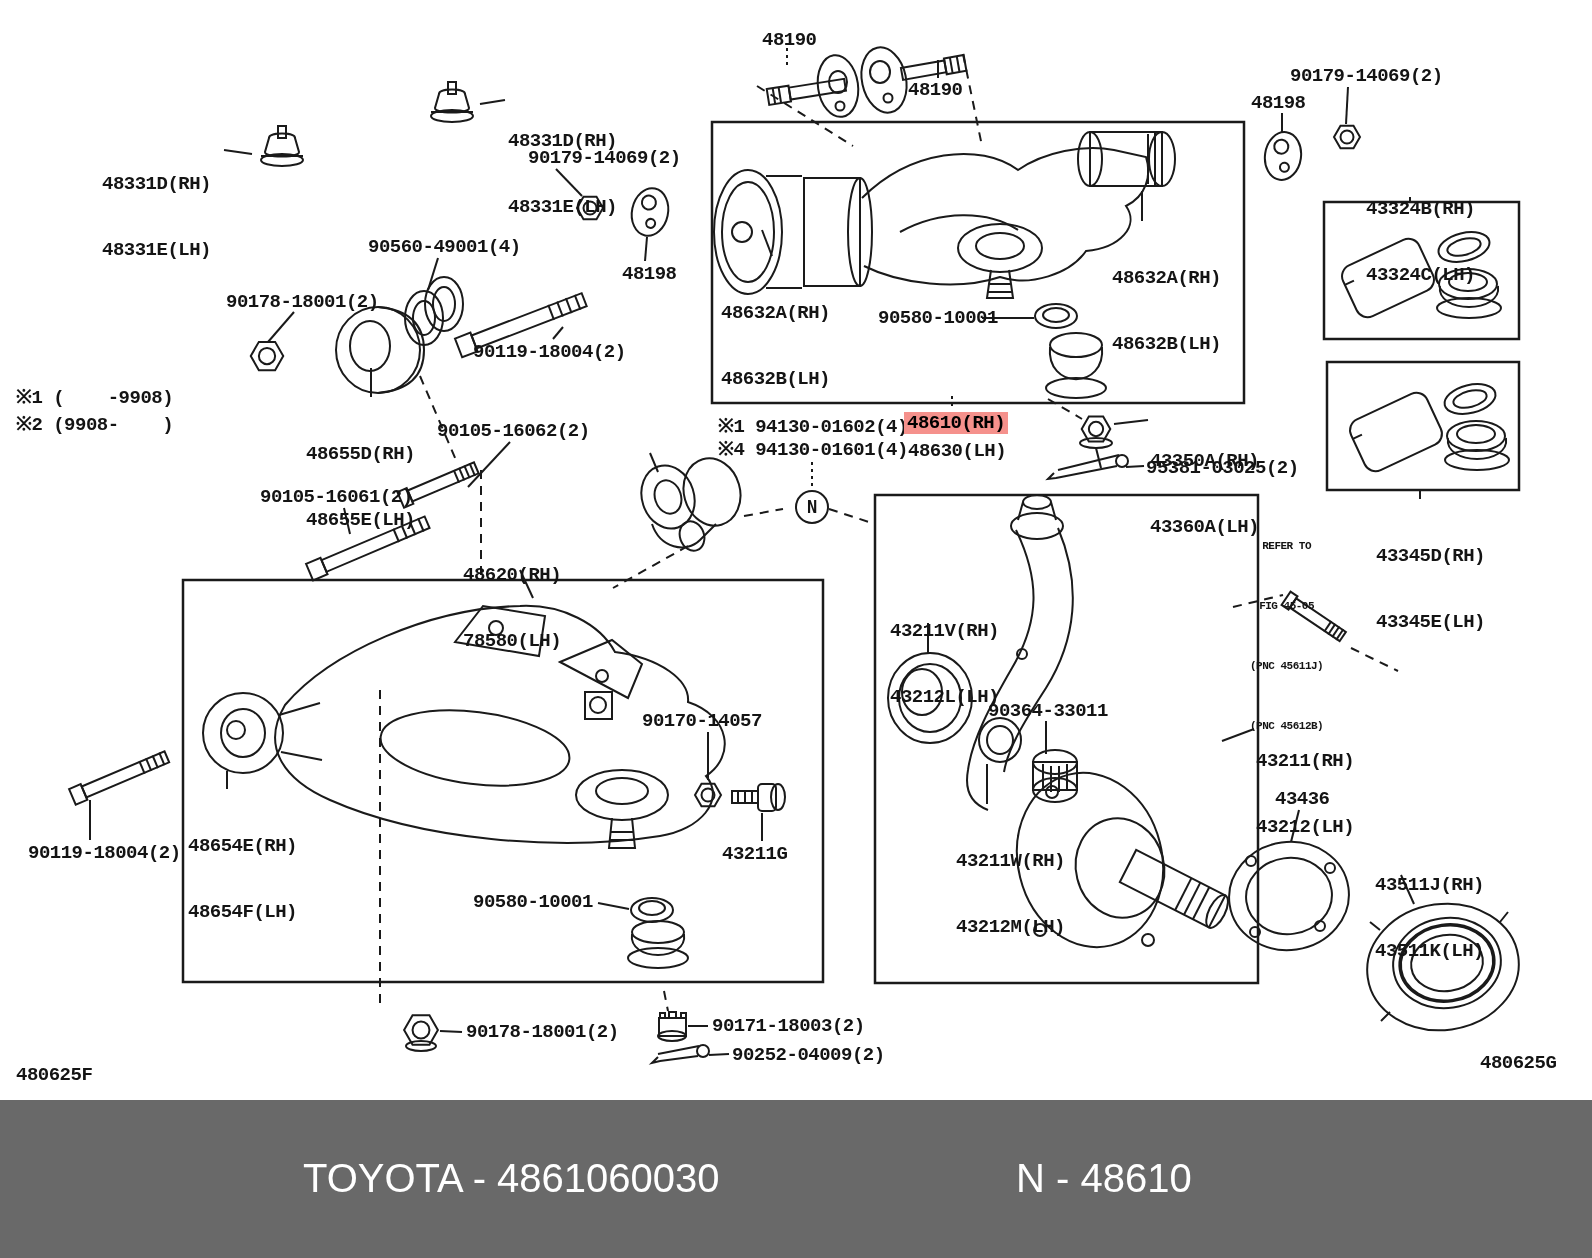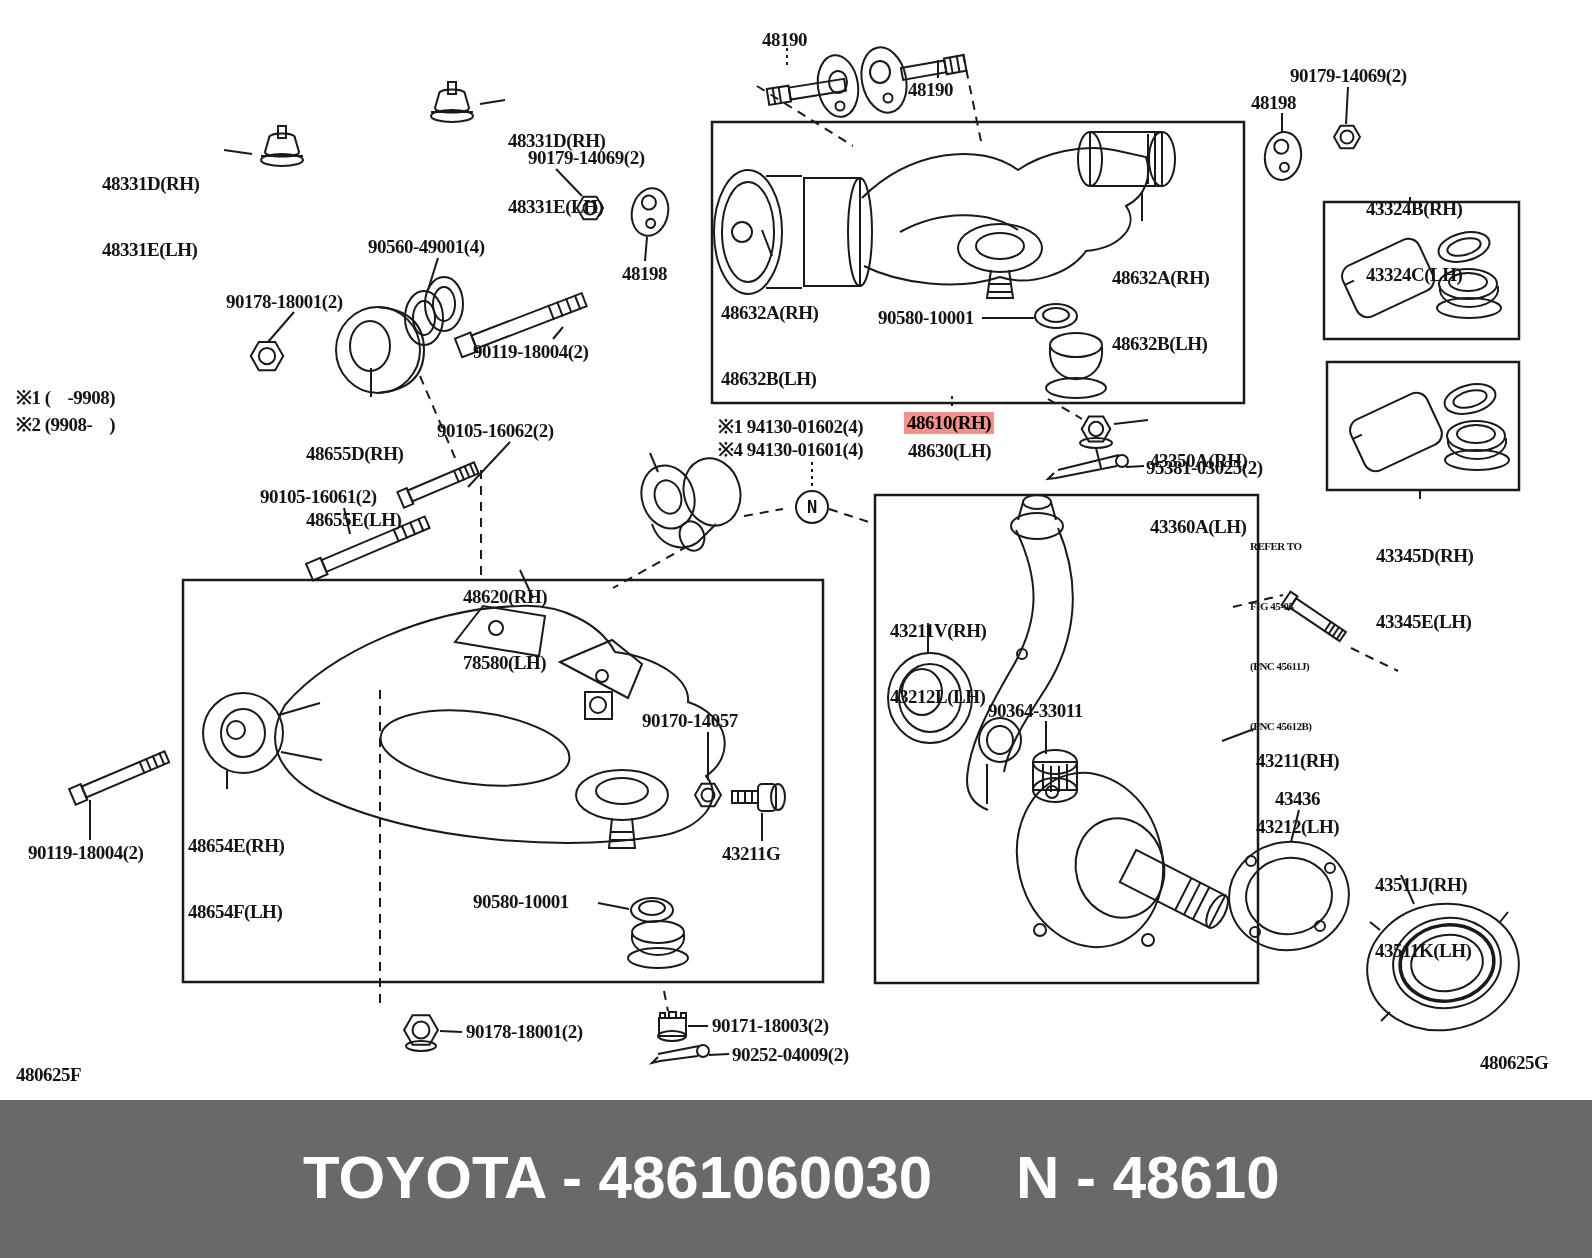--- a/index.html
+++ b/index.html
@@ -1,27 +1,27 @@
 <!DOCTYPE html>
 <html><head>
 <meta charset="utf-8">
 <style>
   html,body{margin:0;padding:0;background:#ffffff;}
   #stage{position:relative;width:1592px;height:1258px;background:#ffffff;overflow:hidden;
          font-family:"DejaVu Sans Mono","Liberation Mono",monospace;}
   #art{position:absolute;left:0;top:0;}
   .lbl{position:absolute;font-weight:bold;font-size:19px;line-height:22px;letter-spacing:-0.5px;
-       color:#141414;white-space:pre;font-family:Liberation Serif, serif;}
+       color:#141414;white-space:pre;font-family:Liberation Mono, monospace;text-align:center;}
   .lbl .ln{display:block;}
   .sm{font-size:11px;line-height:20px;}
   .hl{background:#f5918c;color:#000000;padding:0 3px;}
   .nsym{position:absolute;font-weight:bold;font-size:17px;color:#141414;width:20px;text-align:center;}
   #banner{position:absolute;left:0;top:1100px;width:1592px;height:158px;background:#696969;}
-  .bannertxt{position:absolute;top:44px;color:#ffffff;font-size:60px;line-height:68px;
-             font-family:"Liberation Sans","DejaVu Sans",sans-serif;font-weight:700;white-space:pre;}
+  .bannertxt{position:absolute;top:44px;color:#ffffff;font-size:40px;line-height:68px;
+             font-family:"Liberation Sans","DejaVu Sans",sans-serif;font-weight:400;white-space:pre;}
 </style>
 </head>
 <body>
 
 <div id="stage">
 
 <svg id="art" width="1592" height="1258" viewBox="0 0 1592 1258" fill="none" stroke="#1a1a1a" stroke-width="2">
 
   <defs>
     <g id="bolt">
@@ -394,21 +394,21 @@
 <div class="lbl" style="left:1146px;top:457px">95381-03025(2)</div>
 <div class="lbl" style="left:1376px;top:501px">
   <span class="ln">43345D(RH)</span>
   <span class="ln">43345E(LH)</span>
 </div>
 
 <div class="lbl" style="left:16px;top:387px">※1 (    -9908)</div>
 <div class="lbl" style="left:16px;top:414px">※2 (9908-    )</div>
 
 <div class="lbl" style="left:260px;top:486px">90105-16061(2)</div>
-<div class="lbl" style="left:463px;top:542px">
+<div class="lbl" style="left:463px;top:520px">
   <span class="ln">48620(RH)</span>
   <span class="ln">78580(LH)</span>
 </div>
 
 <div class="lbl sm" style="left:1250px;top:496px">
   <span class="ln">REFER TO</span>
   <span class="ln">FIG 45-05</span>
   <span class="ln">(PNC 45611J)</span>
   <span class="ln">(PNC 45612B)</span>
 </div>
@@ -423,20 +423,24 @@
   <span class="ln">43212(LH)</span>
 </div>
 <div class="lbl" style="left:642px;top:710px">90170-14057</div>
 
 <div class="lbl" style="left:188px;top:791px">
   <span class="ln">48654E(RH)</span>
   <span class="ln">48654F(LH)</span>
 </div>
 <div class="lbl" style="left:28px;top:842px">90119-18004(2)</div>
 <div class="lbl" style="left:722px;top:843px">43211G</div>
+<div class="lbl" style="left:956px;top:806px">
+  <span class="ln">43211W(RH)</span>
+  <span class="ln">43212M(LH)</span>
+</div>
 <div class="lbl" style="left:1275px;top:788px">43436</div>
 <div class="lbl" style="left:1375px;top:830px">
   <span class="ln">43511J(RH)</span>
   <span class="ln">43511K(LH)</span>
 </div>
 
 <div class="lbl" style="left:473px;top:891px">90580-10001</div>
 <div class="lbl" style="left:466px;top:1021px">90178-18001(2)</div>
 <div class="lbl" style="left:712px;top:1015px">90171-18003(2)</div>
 <div class="lbl" style="left:732px;top:1044px">90252-04009(2)</div>

